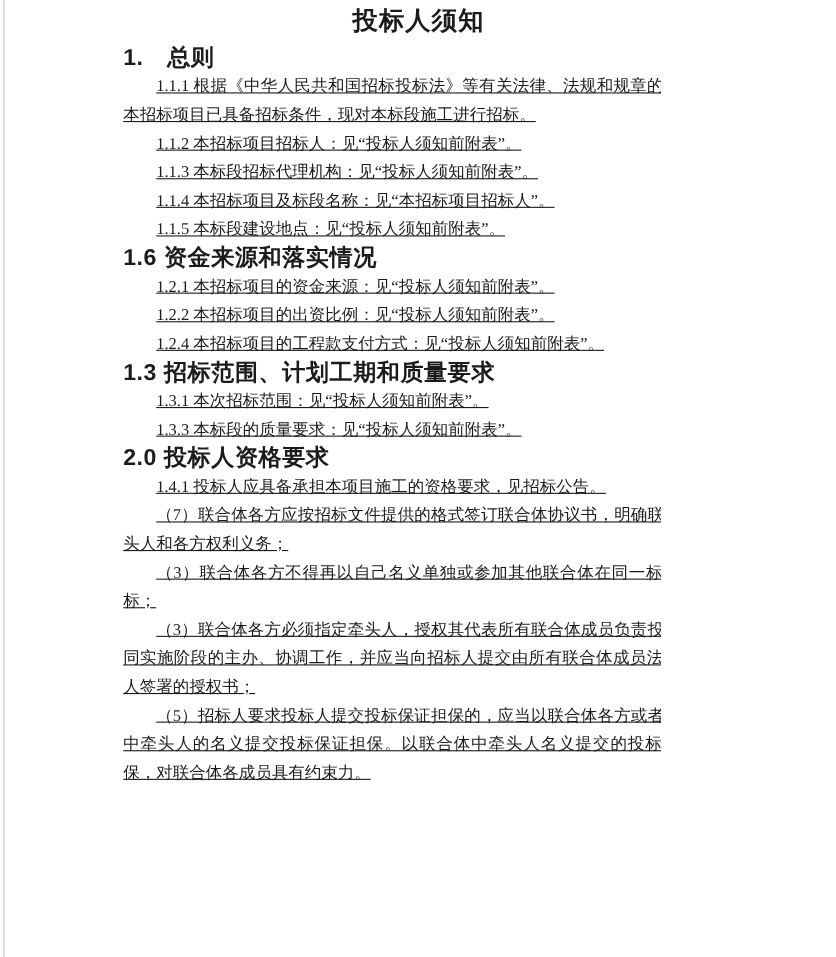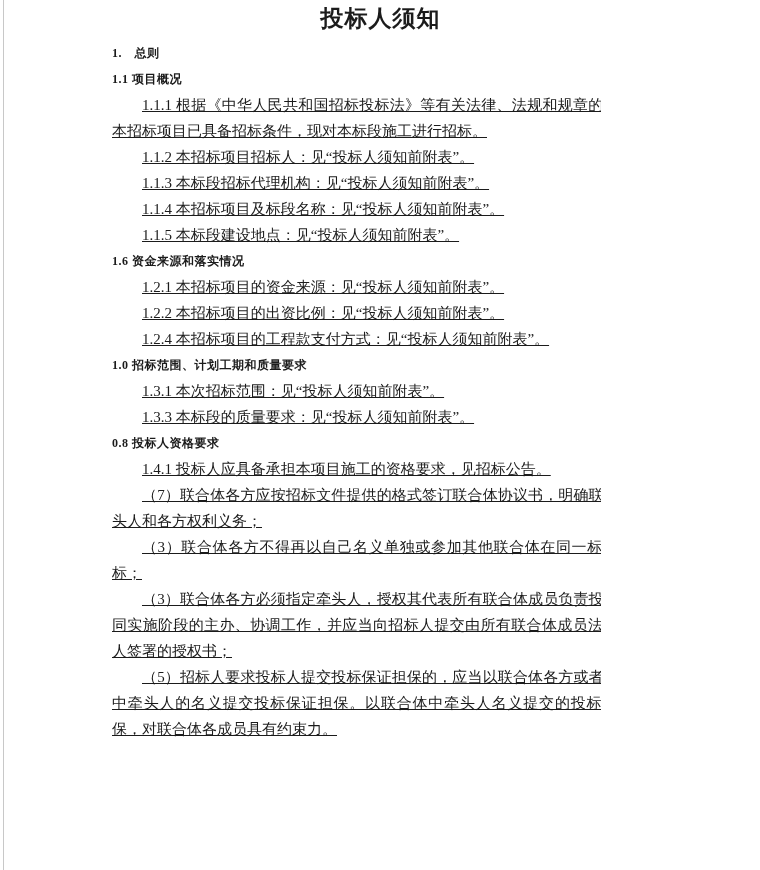--- a/index.html
+++ b/index.html
@@ -55,46 +55,45 @@
   }
   .block {
     margin: 0;
   }
   .para {
     text-indent: 2em;
     text-decoration: underline;
   }
   .heading {
     font-weight: bold;
-    font-family: Liberation Serif, serif;
-    font-size: 12px;
+    font-family: Liberation Sans, sans-serif;
+    font-size: 21px;
     letter-spacing: 0.5px;
   }
 </style>
 </head>
 <body>
 
 <div class="page">
   <div class="left-edge"></div>
   <h1 class="doc-title">投标人须知</h1>
   <div class="content" id="doc-content">
       <div class="block heading level-1">1. 总则</div>
-      <div class="block heading level-2">1.1 项目概况</div>
       <div class="block para">1.1.1 根据《中华人民共和国招标投标法》等有关法律、法规和规章的规定，本招标项目已具备招标条件，现对本标段施工进行招标。</div>
       <div class="block para">1.1.2 本招标项目招标人：见“投标人须知前附表”。</div>
       <div class="block para">1.1.3 本标段招标代理机构：见“投标人须知前附表”。</div>
-      <div class="block para">1.1.4 本招标项目及标段名称：见“投标人须知前附表”。</div>
+      <div class="block para">1.1.4 本招标项目及标段名称：见“本招标项目招标人”。</div>
       <div class="block para">1.1.5 本标段建设地点：见“投标人须知前附表”。</div>
       <div class="block heading level-2">1.6 资金来源和落实情况</div>
       <div class="block para">1.2.1 本招标项目的资金来源：见“投标人须知前附表”。</div>
       <div class="block para">1.2.2 本招标项目的出资比例：见“投标人须知前附表”。</div>
       <div class="block para">1.2.4 本招标项目的工程款支付方式：见“投标人须知前附表”。</div>
-      <div class="block heading level-2">1.0 招标范围、计划工期和质量要求</div>
+      <div class="block heading level-2">1.3 招标范围、计划工期和质量要求</div>
       <div class="block para">1.3.1 本次招标范围：见“投标人须知前附表”。</div>
       <div class="block para">1.3.3 本标段的质量要求：见“投标人须知前附表”。</div>
-      <div class="block heading level-2">0.8 投标人资格要求</div>
+      <div class="block heading level-2">2.0 投标人资格要求</div>
       <div class="block para">1.4.1 投标人应具备承担本项目施工的资格要求，见招标公告。</div>
       <div class="block para">（7）联合体各方应按招标文件提供的格式签订联合体协议书，明确联合体牵头人和各方权利义务；</div>
       <div class="block para">（3）联合体各方不得再以自己名义单独或参加其他联合体在同一标段中投标；</div>
       <div class="block para">（3）联合体各方必须指定牵头人，授权其代表所有联合体成员负责投标和合同实施阶段的主办、协调工作，并应当向招标人提交由所有联合体成员法定代表人签署的授权书；</div>
       <div class="block para">（5）招标人要求投标人提交投标保证担保的，应当以联合体各方或者联合体中牵头人的名义提交投标保证担保。以联合体中牵头人名义提交的投标保证担保，对联合体各成员具有约束力。</div>
     </div>
 </div>
 
 </body></html>

